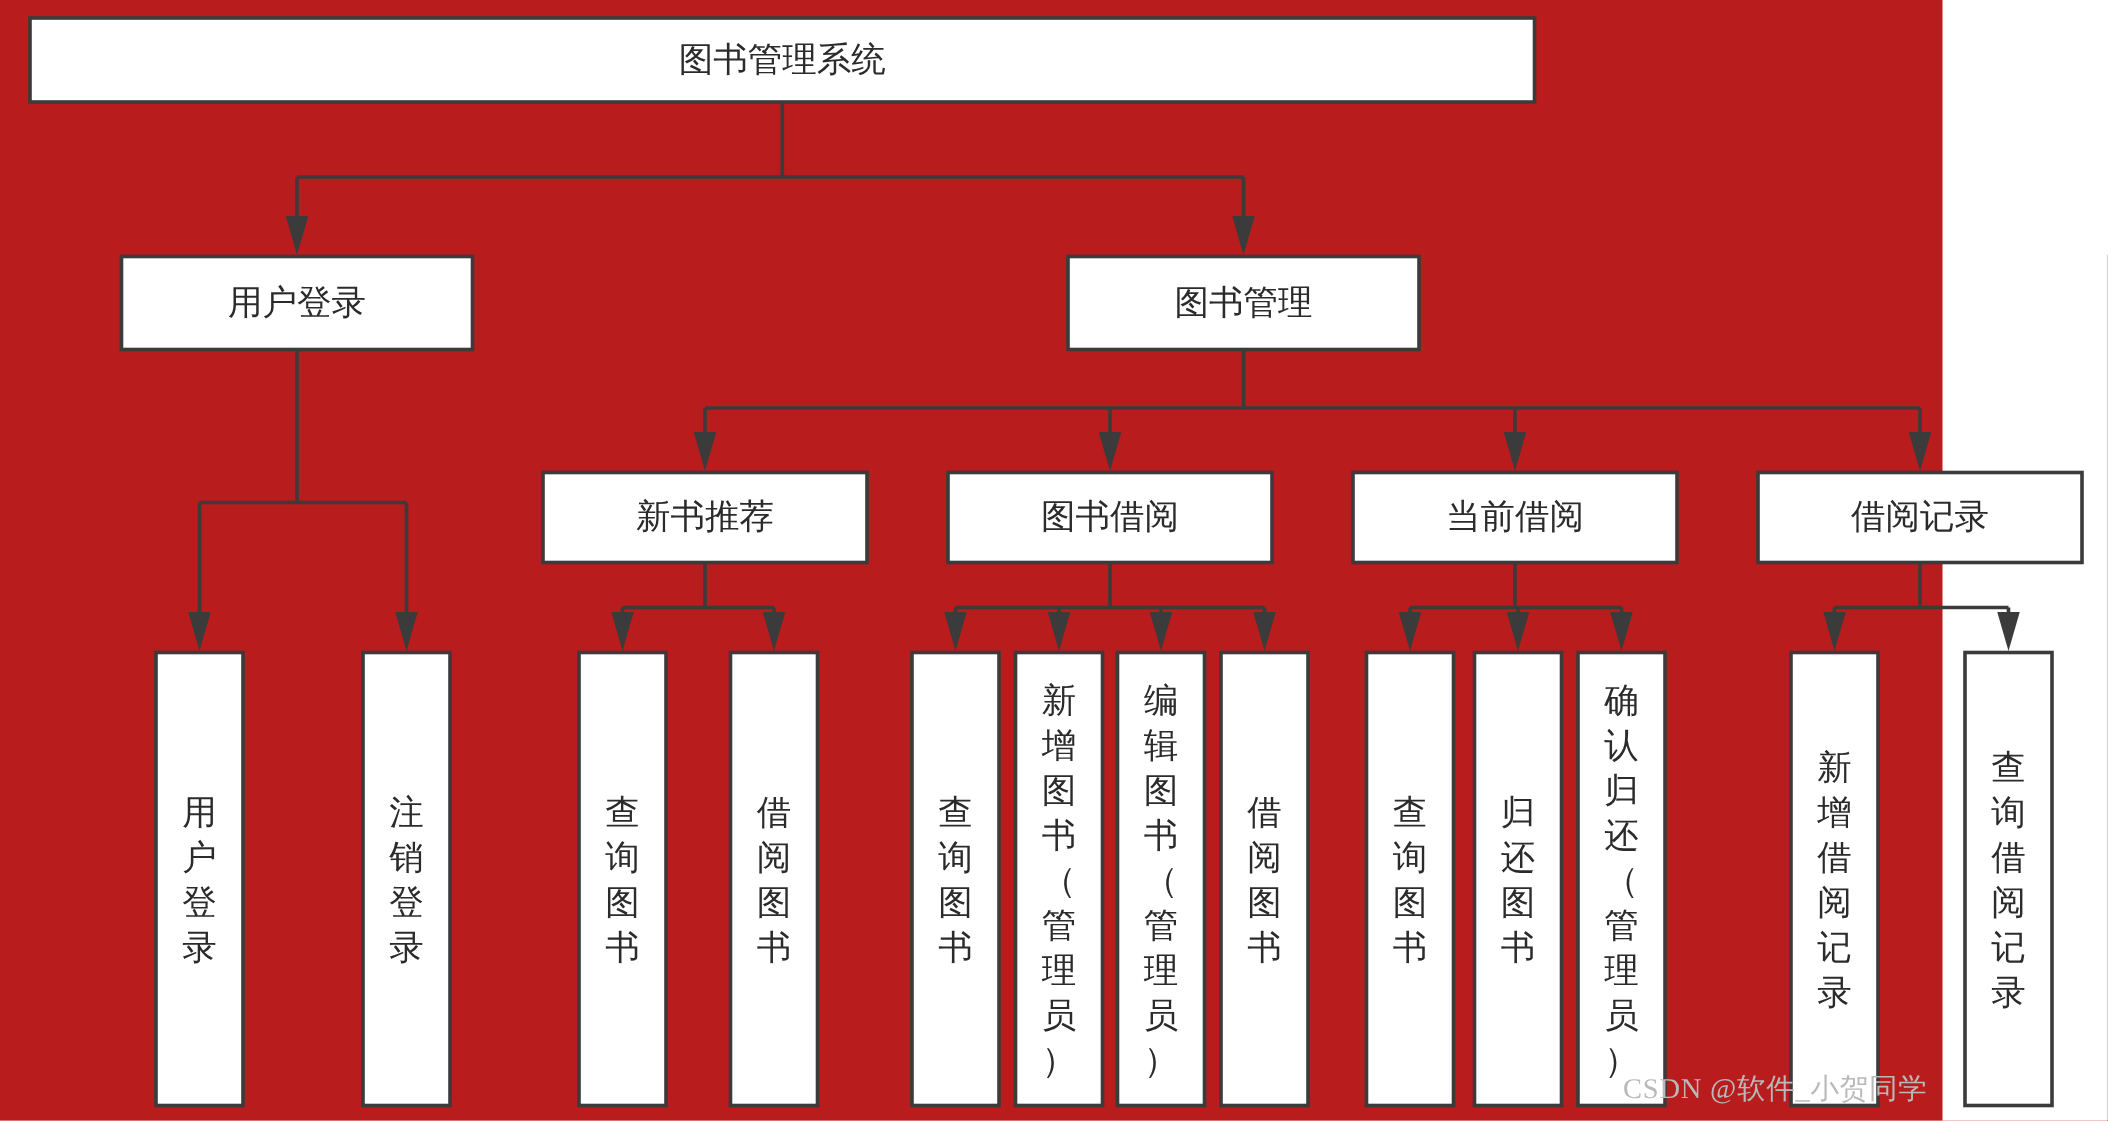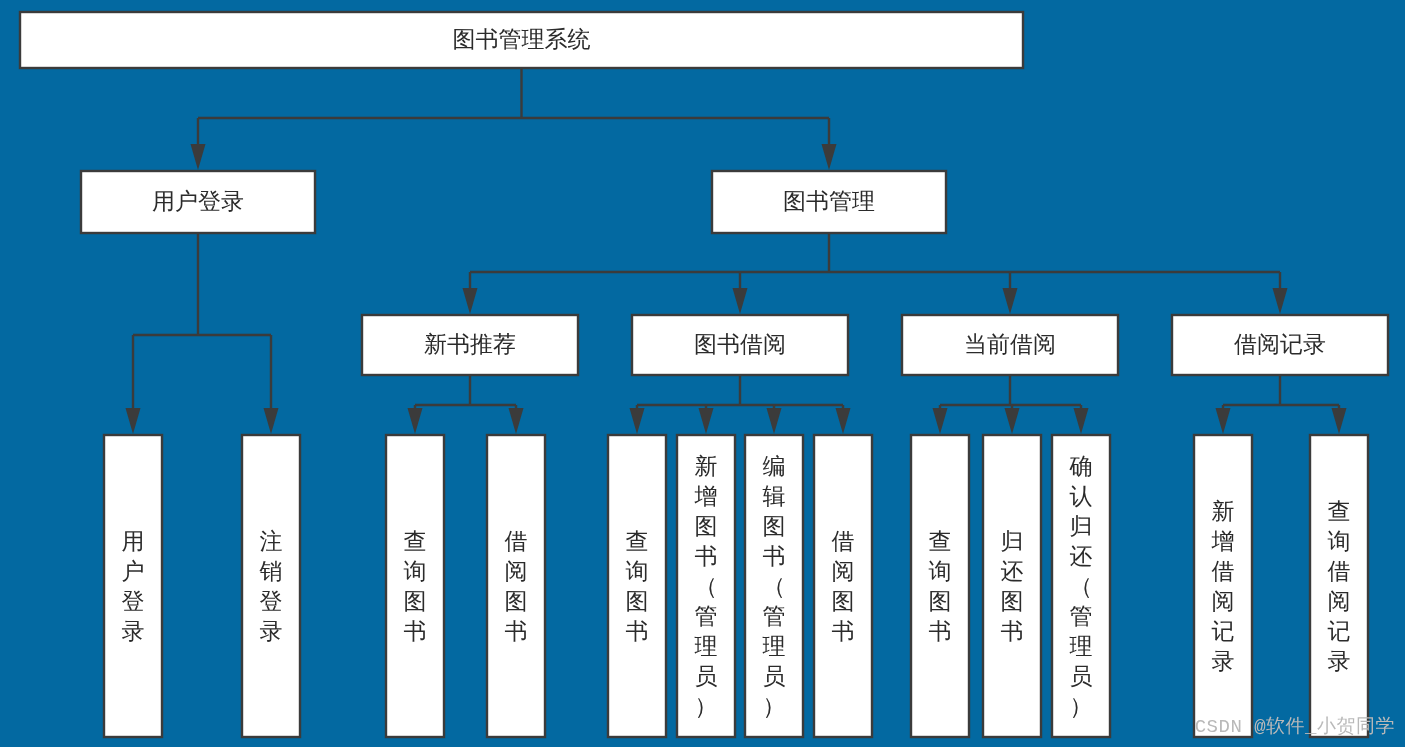--- a/index.html
+++ b/index.html
@@ -10,23 +10,23 @@
   }
   body {
     width: 1405px;
     height: 747px;
     font-family: "Liberation Sans", "DejaVu Sans", sans-serif;
     overflow: hidden;
     position: relative;
   }
   #diagram-root {
     position: relative;
-    width: 1405px;
+    width: 1295px;
     height: 747px;
-    background: #0369a1;
+    background: #b91c1c;
     text-align: center;
   }
   svg.diagram-canvas {
     position: absolute;
     left: 0;
     top: 0;
     width: 1405px;
     height: 747px;
     display: block;
   }
@@ -55,21 +55,21 @@
   .node-label-vertical {
     fill: #2b2b2b;
     font-family: "Liberation Sans", "DejaVu Sans", sans-serif;
     font-size: 23px;
     text-anchor: middle;
   }
   .watermark {
     position: absolute;
     right: 10px;
     bottom: 8px;
-    font-family: Liberation Mono, monospace;
+    font-family: Liberation Serif, serif;
     font-size: 19px;
     color: #b9b9b9;
     letter-spacing: 0.5px;
     white-space: nowrap;
     user-select: none;
   }
 </style>
 </head>
 <body>
 

